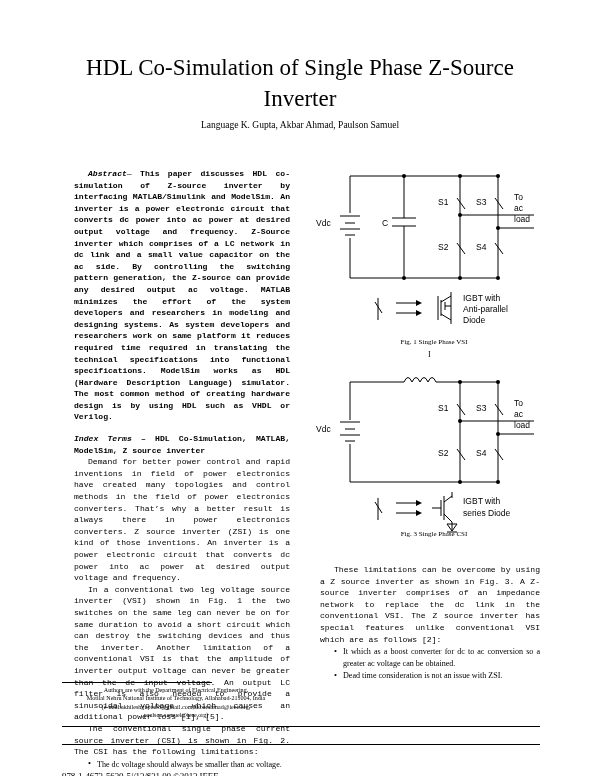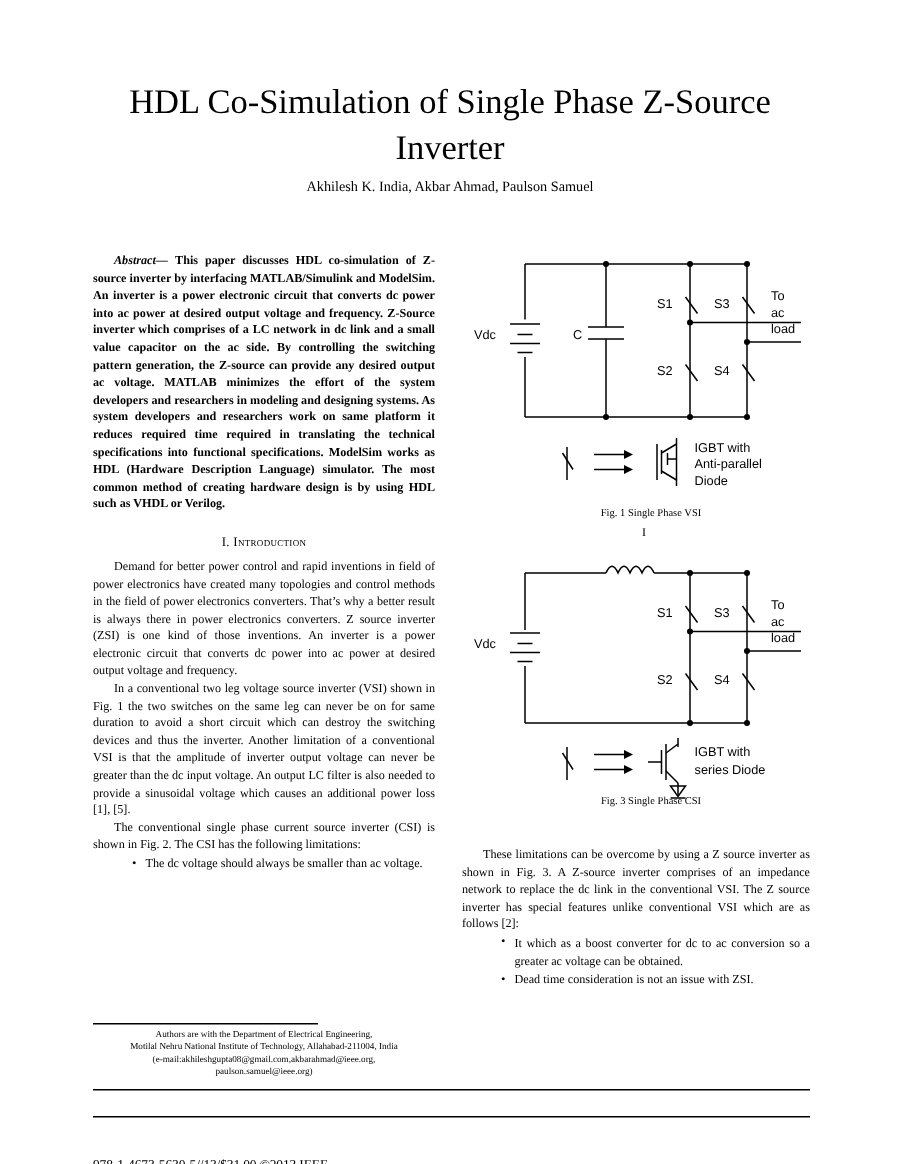--- a/index.html
+++ b/index.html
@@ -50,26 +50,26 @@
     top: 168px;
     width: 228px;
   }
   .col-right {
     position: absolute;
     left: 308px;
     top: 168px;
     width: 232px;
   }
   p {
-    margin: 0 0 0 0;
+    margin: 0 0 0 12px;
     font-size: 8.1px;
     line-height: 11.6px;
     text-align: justify;
     text-indent: 14px;
-    font-family: Liberation Serif, serif;
+    font-family: Liberation Mono, monospace;
   }
   p.abstract {
     font-weight: bold;
     font-size: 8.1px;
     line-height: 11.6px;
     text-align: justify;
     text-indent: 14px;
   }
   p.abstract .lead {
     font-style: italic;
@@ -168,28 +168,28 @@
     font-size: 8px;
     font-family: "Liberation Serif", serif;
   }
 </style>
 </head>
 <body>
 
 <div class="page">
 
   <div class="title">HDL Co-Simulation of Single Phase Z-Source Inverter</div>
-  <div class="authors">Akhilesh K. India, Akbar Ahmad, Paulson Samuel</div>
+  <div class="authors">Language K. Gupta, Akbar Ahmad, Paulson Samuel</div>
 
   <div class="col-left">
 
     <p class="abstract"><span class="lead">Abstract— </span><span>This paper discusses HDL co-simulation of Z-source inverter by interfacing MATLAB/Simulink and ModelSim. An inverter is a power electronic circuit that converts dc power into ac power at desired output voltage and frequency. Z-Source inverter which comprises of a LC network in dc link and a small value capacitor on the ac side. By controlling the switching pattern generation, the Z-source can provide any desired output ac voltage. MATLAB minimizes the effort of the system developers and researchers in modeling and designing systems. As system developers and researchers work on same platform it reduces required time required in translating the technical specifications into functional specifications. ModelSim works as HDL (Hardware Description Language) simulator. The most common method of creating hardware design is by using HDL such as VHDL or Verilog.</span></p>
 
-
-    <h2 class="section">I.  Introduction</h2>
+    <p class="indexterms"><span class="lead">Index Terms </span><span>– HDL Co-Simulation, MATLAB, ModelSim, Z source inverter</span></p>
+
 
     <p>Demand for better power control and rapid inventions in field of power electronics have created many topologies and control methods in the field of power electronics converters. That’s why a better result is always there in power electronics converters. Z source inverter (ZSI) is one kind of those inventions. An inverter is a power electronic circuit that converts dc power into ac power at desired output voltage and frequency.</p>
     <p>In a conventional two leg voltage source inverter (VSI) shown in Fig. 1 the two switches on the same leg can never be on for same duration to avoid a short circuit which can destroy the switching devices and thus the inverter. Another limitation of a conventional VSI is that the amplitude of inverter output voltage can never be greater than the dc input voltage. An output LC filter is also needed to provide a sinusoidal voltage which causes an additional power loss [1], [5].</p>
     <p>The conventional single phase current source inverter (CSI) is shown in Fig. 2. The CSI has the following limitations:</p>
 
     <ul class="bullets">
       <li>The dc voltage should always be smaller than ac voltage.</li>
     </ul>
   </div>
 

